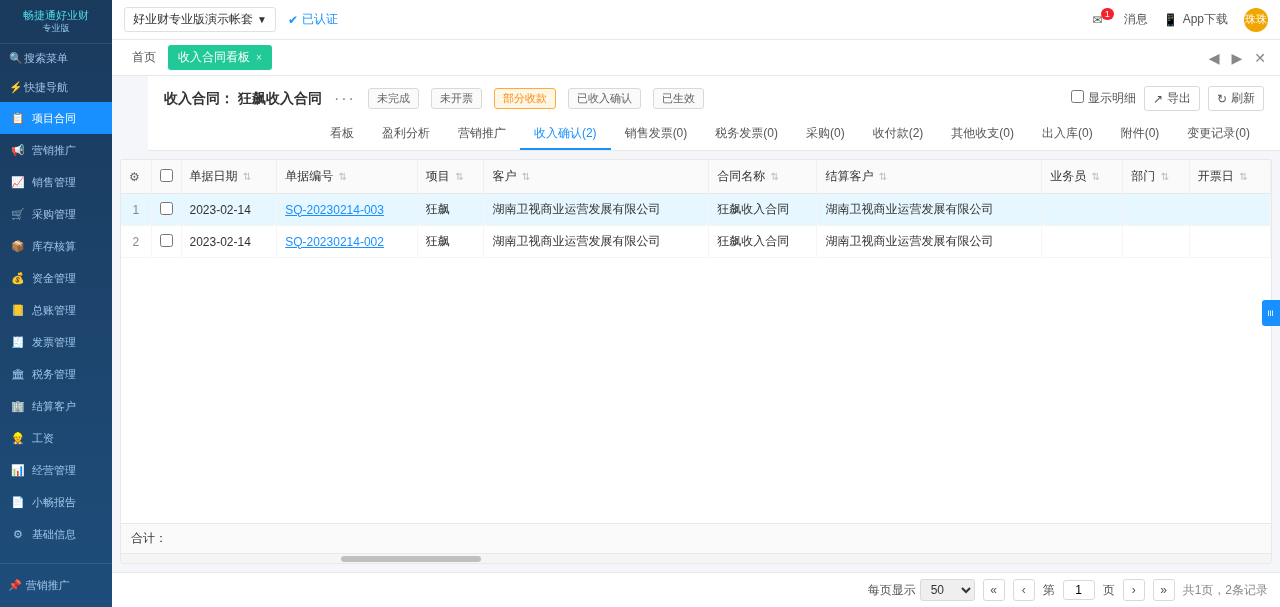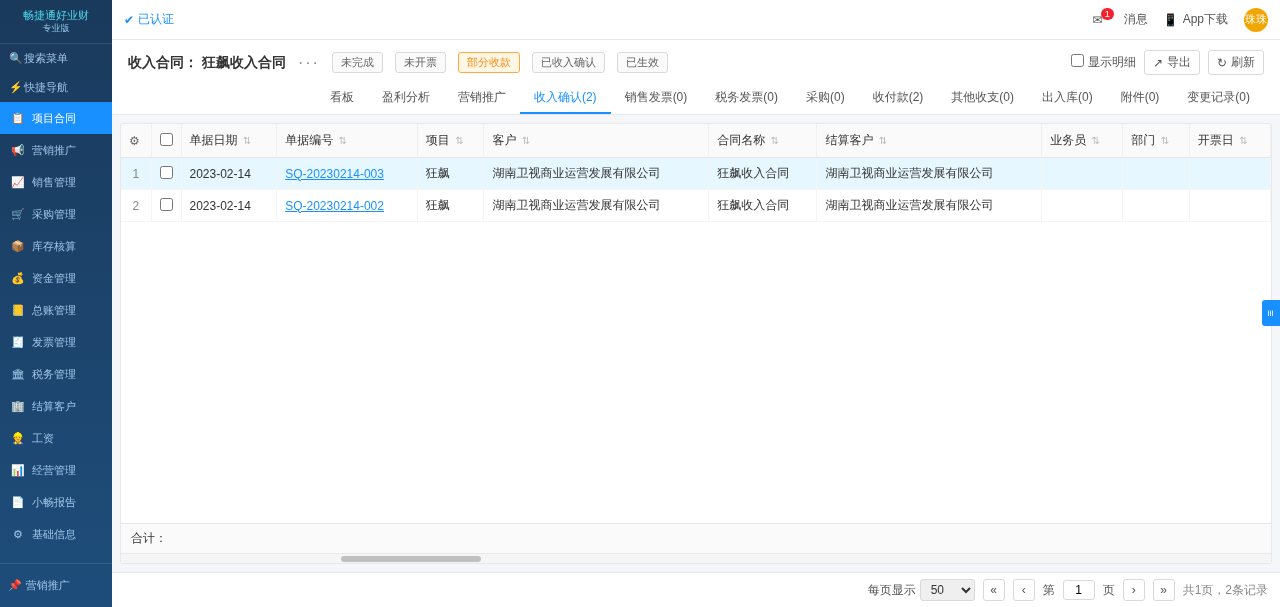--- a/index.html
+++ b/index.html
@@ -189,20 +189,21 @@
       flex-direction: column;
       overflow: hidden;
     }
 
     
     .contract-header {
       background: #fff;
       padding: 10px 16px 0 16px;
       border-bottom: 1px solid #e8e8e8;
       flex-shrink: 0;
+      margin-left: 36px;
     }
     .contract-title-row {
       display: flex;
       align-items: center;
       gap: 12px;
       margin-bottom: 8px;
     }
     .contract-title {
       font-size: 14px;
       font-weight: bold;
@@ -503,20 +504,24 @@
     <div class="pin-area">
       <span>📌</span>
       <span>营销推广</span>
     </div>
   </div>
 </div>
 
 <div class="main">
 
   <div class="topbar">
+    <div class="topbar-dropdown">
+      <span>好业财专业版演示帐套</span>
+      <span style="font-size:10px;">▼</span>
+    </div>
     <div class="topbar-certified">
       <span style="color:#1890ff;">✔</span>
       <span>已认证</span>
     </div>
     <div class="topbar-right">
       <div class="topbar-action">
         <span>✉</span>
         <span class="badge">1</span>
         <span>消息</span>
       </div>
@@ -525,20 +530,34 @@
         <span>App下载</span>
       </div>
       <div class="topbar-action">
         <div class="avatar">
           <span>珠珠</span>
         </div>
       </div>
     </div>
   </div>
 
+  <div class="tabbar">
+    <div class="tabbar-home">
+      <span>首页</span>
+    </div>
+    <div class="tab-active">
+      <span>收入合同看板</span>
+      <span class="tab-close">×</span>
+    </div>
+    <div class="window-controls" style="margin-left:auto;">
+      <span class="win-btn">◀</span>
+      <span class="win-btn">▶</span>
+      <span class="win-btn">✕</span>
+    </div>
+  </div>
 
   <div class="content">
 
     <div class="contract-header">
       <div class="contract-title-row">
         <span class="contract-title">
           <span>收入合同：</span>
           <span>狂飙收入合同</span>
         </span>
         <span class="contract-more">···</span>

